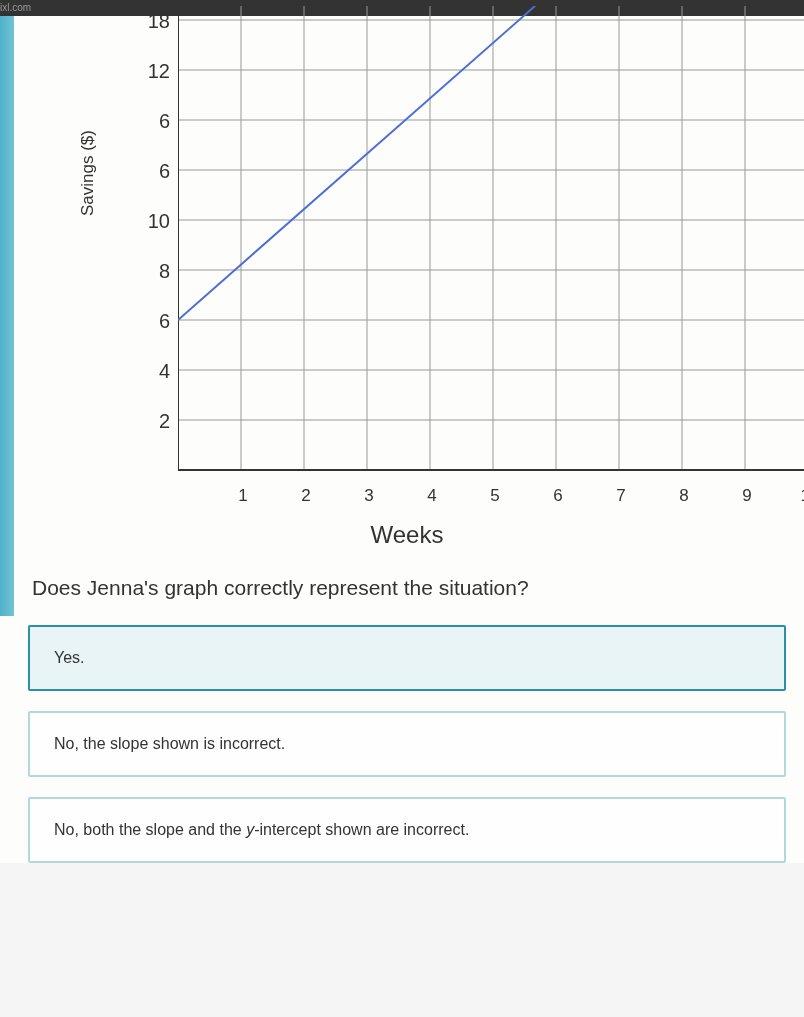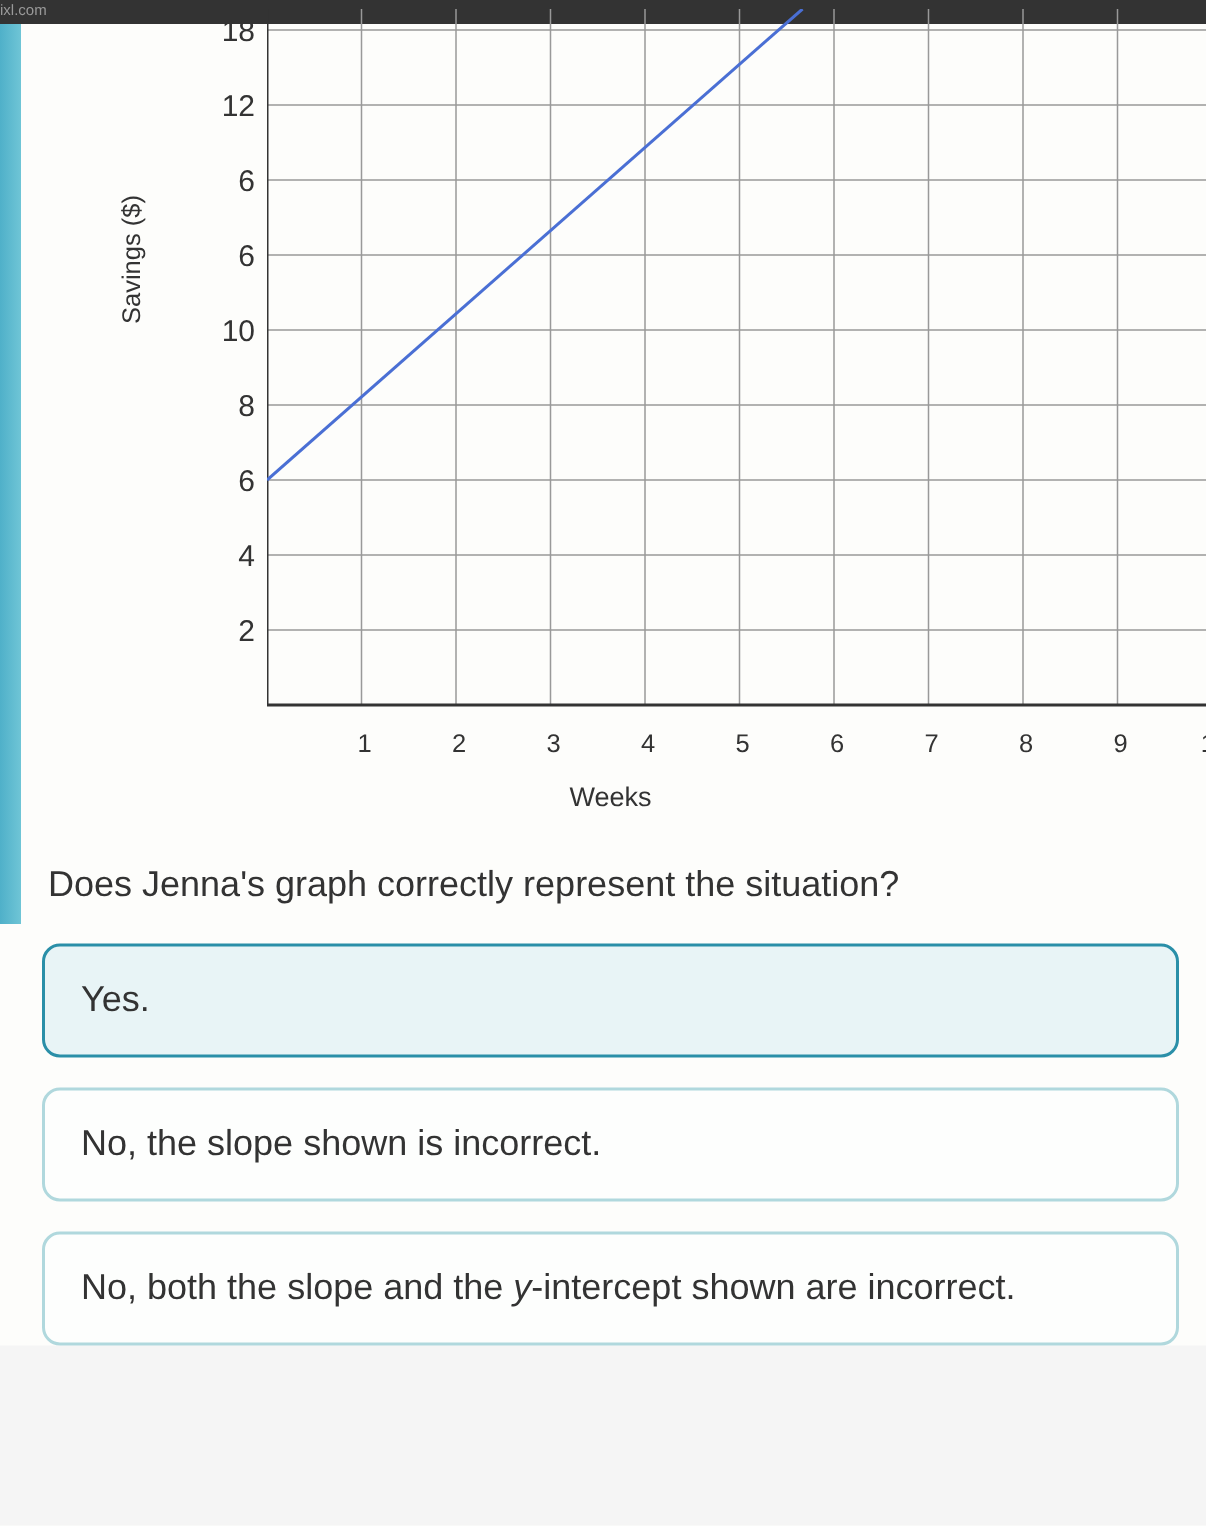--- a/index.html
+++ b/index.html
@@ -64,43 +64,43 @@
       width: 20px;
       text-align: center;
       font-size: 17px;
       color: #333;
     }
     .x-axis-label {
       position: absolute;
       top: 505px;
       left: 50%;
       transform: translateX(-50%);
-      font-size: 18px;
+      font-size: 24px;
       color: #333;
     }
     .chart-svg {
       position: absolute;
       left: 150px;
       top: -10px;
     }
     .question-text {
-      font-size: 24px;
+      font-size: 21px;
       color: #333;
       margin: 30px 0 25px 0;
       padding-left: 4px;
     }
     .answer-option {
       border: 2px solid #b0d8dd;
       background: #fdfefd;
       padding: 22px 24px;
       margin-bottom: 20px;
-      font-size: 24px;
+      font-size: 16px;
       color: #333;
       cursor: pointer;
-      border-radius: 12px;
+      border-radius: 2px;
     }
     .answer-option.selected {
       border: 2px solid #2a8fa8;
       background: #e8f4f6;
     }
     .italic {
       font-style: italic;
     }
   </style>
 </head>

